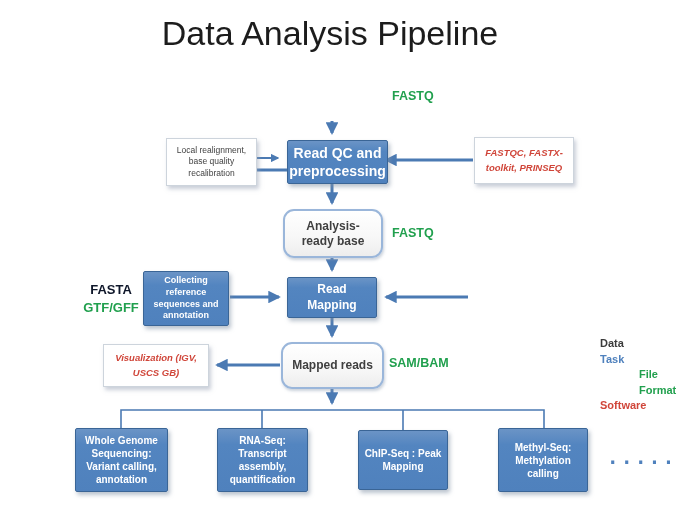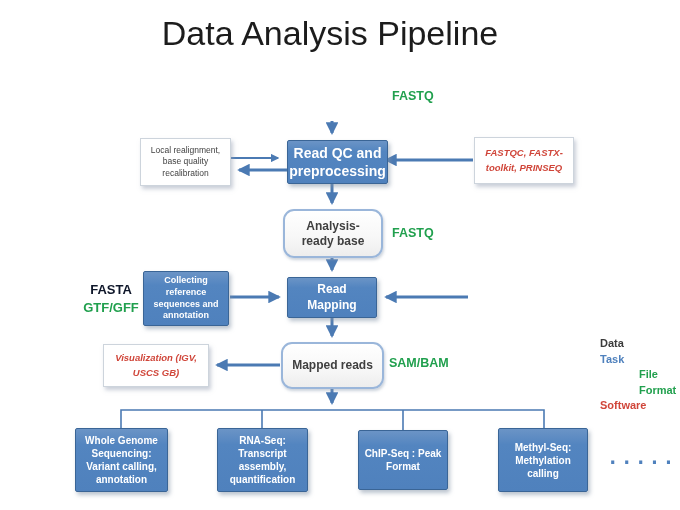--- a/index.html
+++ b/index.html
@@ -29,21 +29,21 @@
     font-weight:bold;color:#ffffff;line-height:1.3;
     box-sizing:border-box;padding:2px 4px;
   }
   
   .note-node{
     position:absolute;border:1px solid #cdd4dc;background:#ffffff;
     box-shadow:2px 3px 4px rgba(150,160,180,0.5);
     display:flex;align-items:center;justify-content:center;text-align:center;
     box-sizing:border-box;padding:2px 6px;line-height:1.35;
   }
-  .note-black{font-size:8.5px;color:#3f3f3f;}
+  .note-black{font-size:8.5px;color:#3f3f3f;margin-left:26px;}
   .note-red{font-size:9.5px;font-style:italic;font-weight:bold;line-height:1.5;}
   .fmt-label{
     position:absolute;font-weight:bold;font-size:12.5px;
     text-shadow:0 0 2px rgba(255,255,255,0.9);
   }
   .fmt-left{text-align:center;line-height:1.35;font-size:13px;}
   .legend{position:absolute;left:600px;top:336px;font-size:11px;font-weight:bold;line-height:15.5px;}
   .legend span{display:block;}
   .dots{
     position:absolute;left:607px;top:446px;font-size:19px;font-weight:bold;
@@ -92,21 +92,21 @@
   <div class="task-node" style="left:287px;top:140px;width:101px;height:44px;font-size:14px;">Read QC and preprocessing</div>
   <div class="task-node" style="left:143px;top:271px;width:86px;height:55px;font-size:9px;">Collecting reference sequences and annotation</div>
   <div class="task-node" style="left:287px;top:277px;width:90px;height:41px;font-size:12px;">Read Mapping</div>
 
   <div class="note-node note-black" style="left:140px;top:138px;width:91px;height:48px;">Local realignment, base quality recalibration</div>
   <div class="note-node note-red" style="left: 474px; top: 137px; width: 100px; height: 47px; color: rgb(208, 70, 58);">FASTQC, FASTX-toolkit, PRINSEQ</div>
   <div class="note-node note-red" style="left: 103px; top: 344px; width: 106px; height: 43px; color: rgb(208, 70, 58);">Visualization (IGV, USCS GB)</div>
 
   <div class="task-node" style="left:75px;top:428px;width:93px;height:64px;font-size:10px;">Whole Genome Sequencing: Variant calling, annotation</div>
   <div class="task-node" style="left:217px;top:428px;width:91px;height:64px;font-size:10px;">RNA-Seq: Transcript assembly, quantification</div>
-  <div class="task-node" style="left:358px;top:430px;width:90px;height:60px;font-size:10px;">ChIP-Seq : Peak Format</div>
+  <div class="task-node" style="left:358px;top:430px;width:90px;height:60px;font-size:10px;">ChIP-Seq : Peak Mapping</div>
   <div class="task-node" style="left:498px;top:428px;width:90px;height:64px;font-size:10px;">Methyl-Seq: Methylation calling</div>
 
   <div class="dots" style="color: rgb(79, 129, 189);">......</div>
 
   <div class="legend">
     <span style="color: rgb(59, 59, 59);">Data</span>
     <span style="color: rgb(79, 129, 189);">Task</span>
     <span style="color: rgb(33, 160, 78); padding-left: 39px;">File Format</span>
     <span style="color: rgb(208, 70, 58);">Software</span>
   </div>

